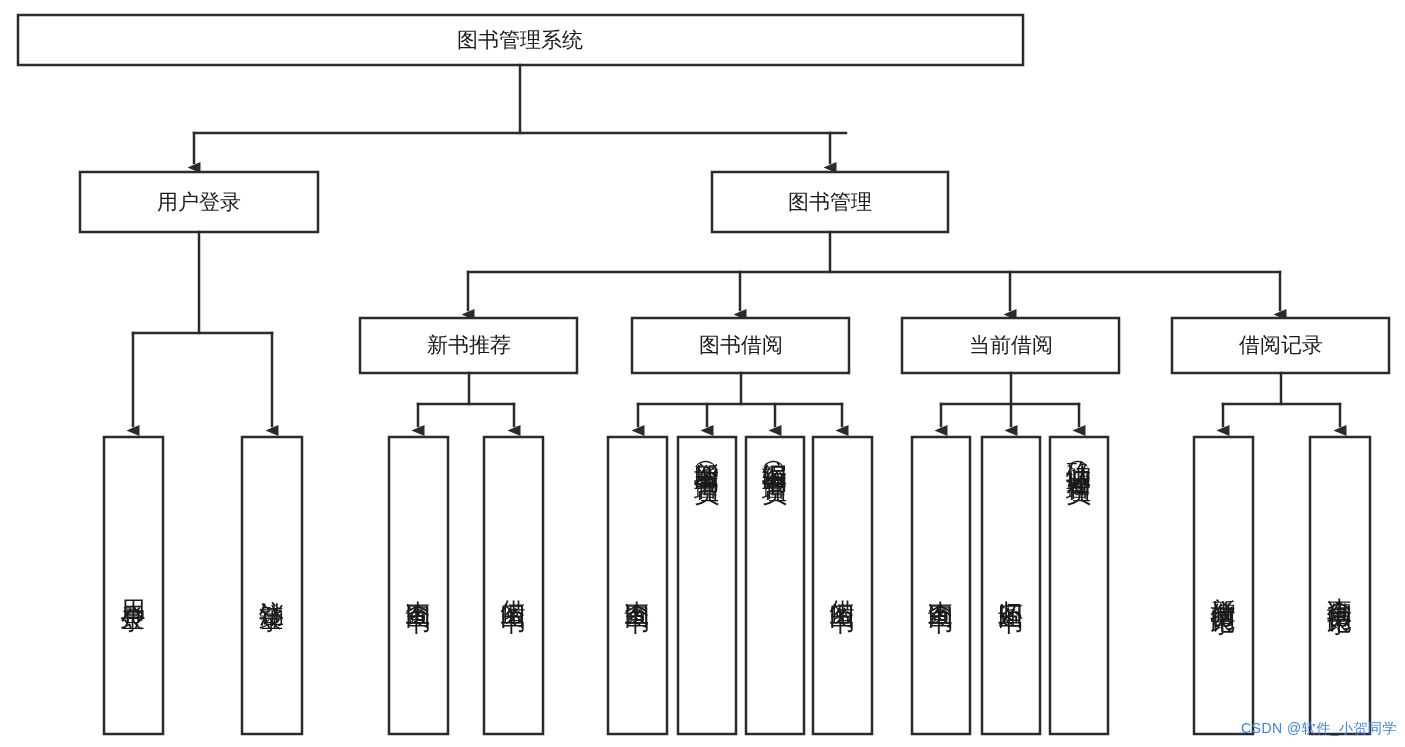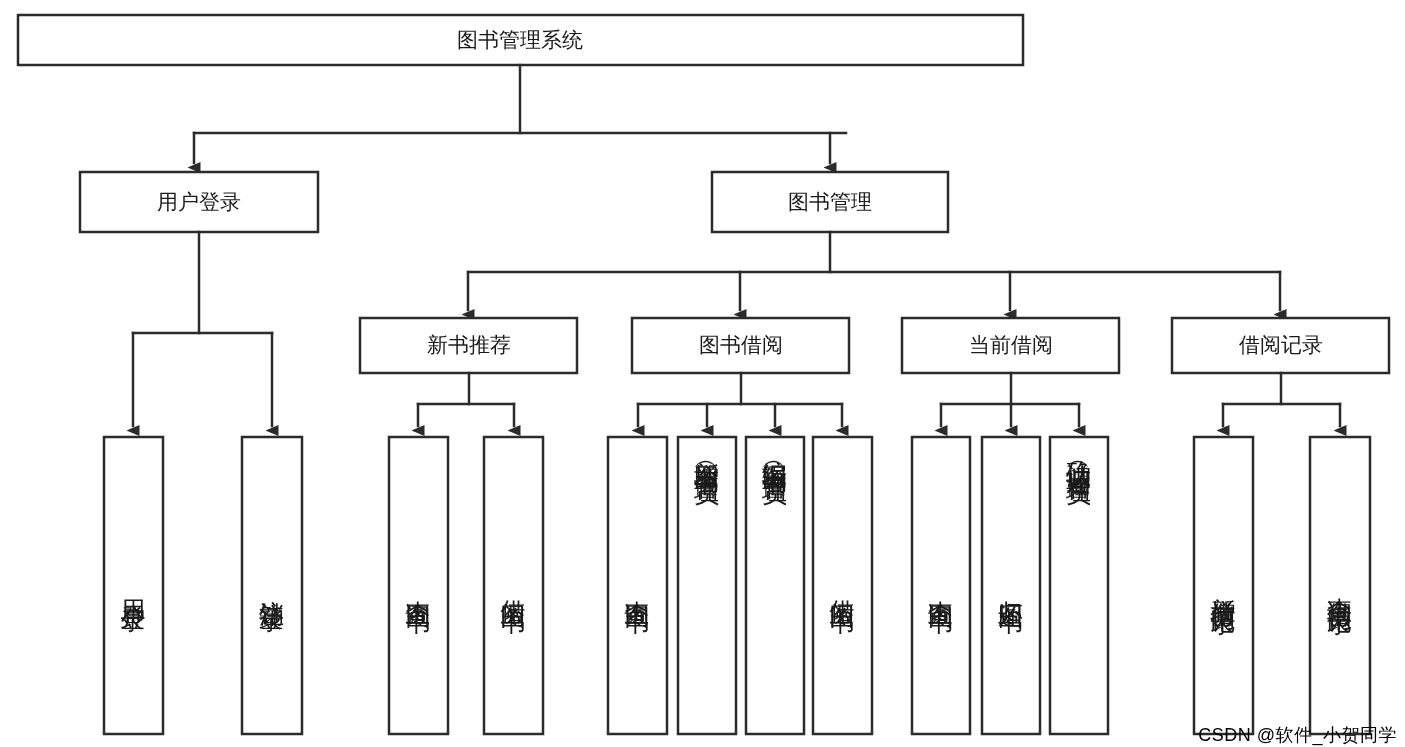--- a/index.html
+++ b/index.html
@@ -42,24 +42,24 @@
   .node-label-h {
     font-family: "Liberation Sans", "DejaVu Sans", sans-serif;
     font-size: 21px;
     fill: #1a1a1a;
     text-anchor: middle;
     dominant-baseline: middle;
   }
   .watermark {
     position: absolute;
     right: 8px;
-    bottom: 0;
-    font-family: "Liberation Sans", "DejaVu Sans", sans-serif;
-    font-size: 18px;
-    color: #000000;
+    bottom: 9px;
+    font-family: "Liberation Sans", "DejaVu Sans", sans-serif;
+    font-size: 14px;
+    color: #3b82f6;
     white-space: nowrap;
     letter-spacing: 0.5px;
   }
   .leaf-label-wrap {
     position: absolute;
     display: flex;
     align-items: center;
     justify-content: center;
     pointer-events: none;
   }

